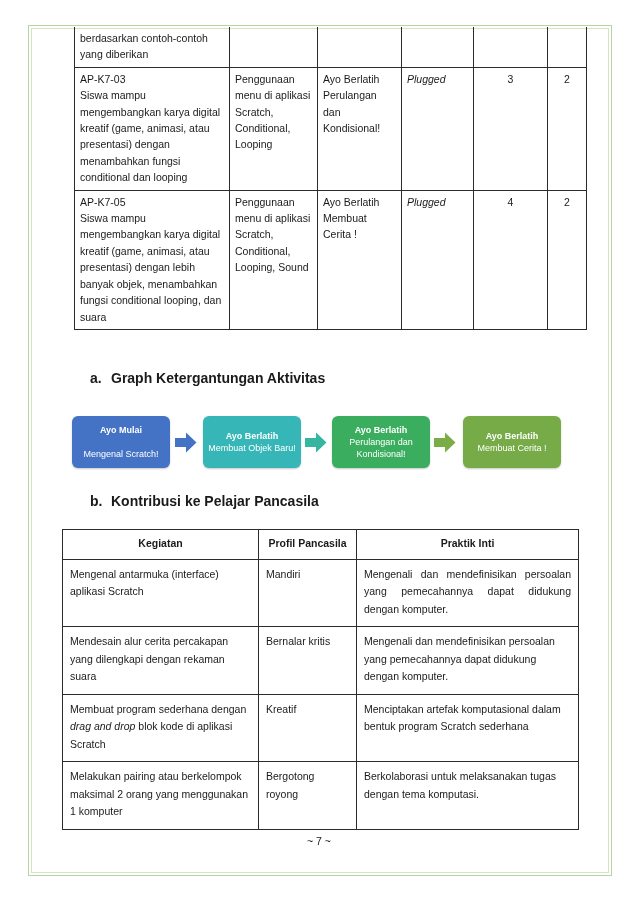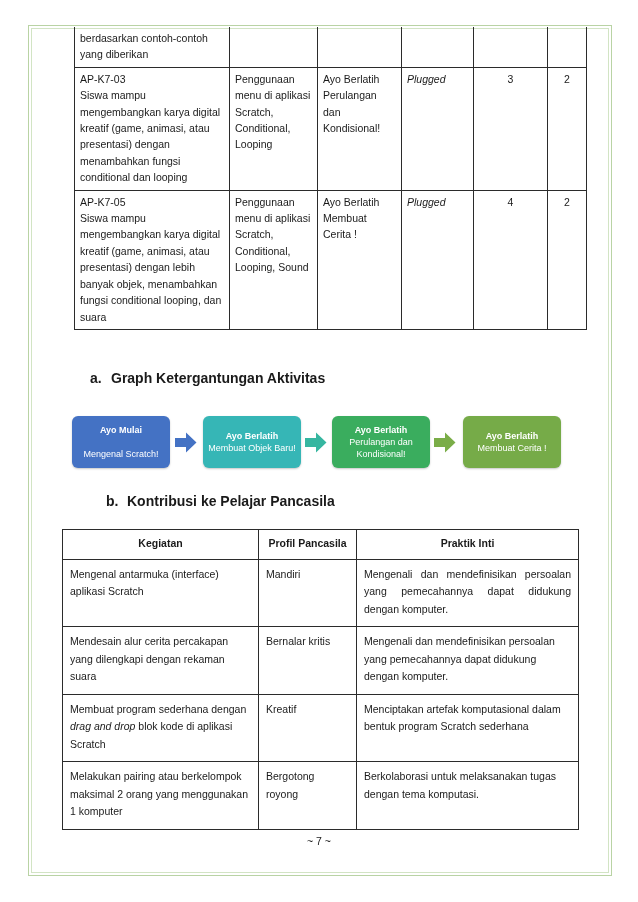--- a/index.html
+++ b/index.html
@@ -86,21 +86,21 @@
     font-size: 14px;
     font-weight: bold;
     line-height: 15px;
     white-space: nowrap;
   }
   .sect-head .marker {
     display: inline-block;
     width: 21px;
   }
   #sect-a { left: 90px; top: 371px; }
-  #sect-b { left: 90px; top: 494px; margin-left: 16px; }
+  #sect-b { left: 90px; top: 494px; }
 
   
   #flow {
     position: absolute;
     left: 70px;
     top: 416px;
     width: 500px;
     height: 58px;
   }
   .flow-box {

